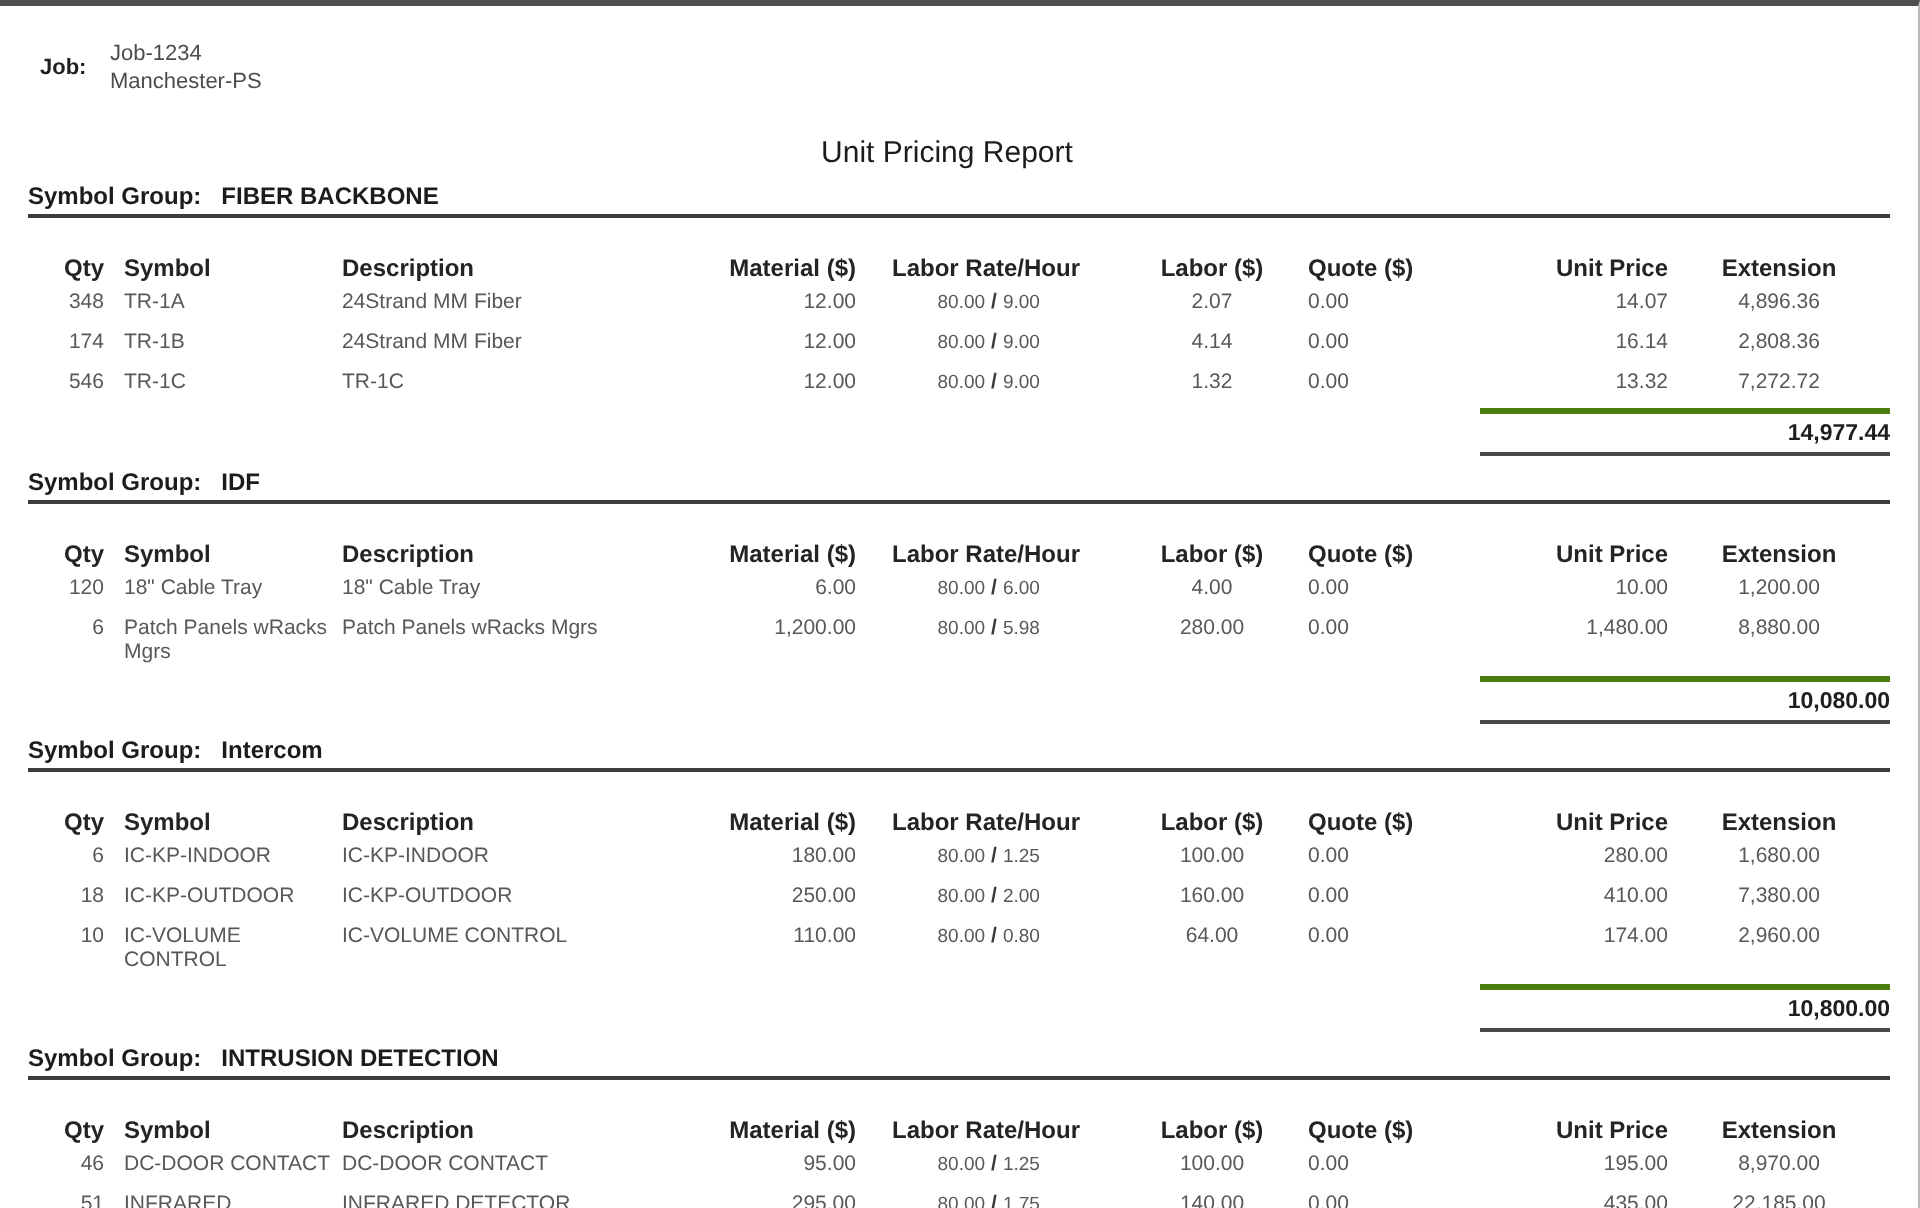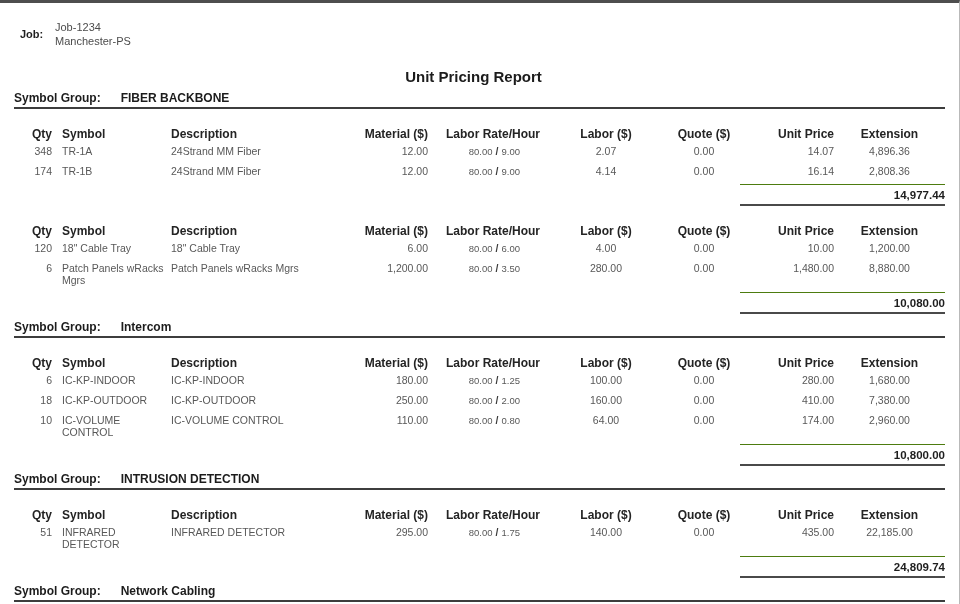--- a/index.html
+++ b/index.html
@@ -8,55 +8,55 @@
     width: 960px; height: 604px; overflow: hidden;
     background: #ffffff;
     border-top: 3px solid #4e4e4e;
     border-right: 1px solid #b9b9b9;
     font-family: "Liberation Sans", sans-serif;
   }
   .job-block { display: flex; margin: 17px 0 0 20px; font-size: 11px; align-items: center; }
   .job-label { font-weight: bold; color: #1f1f1f; width: 35px; line-height: 14px; }
   .job-values { color: #4c4c4c; line-height: 14px; }
   .report-title {
-    text-align: center; font-size: 15px; font-weight: bold;
+    text-align: center; font-size: 15px; font-weight: normal;
     color: #1c1c1c; margin: 20px 12px 2px 0;
   }
   #groups { margin-left: 14px; width: 931px; }
   .group-header {
     margin-top: 6px; padding-bottom: 2px;
     border-bottom: 2px solid #3d3d3d;
     font-size: 12px; font-weight: bold; color: #1c1c1c;
   }
-  .gh-name { margin-left: 20px; }
+  .gh-name { margin-left: 10px; }
   table.pricing-table { border-collapse: collapse; table-layout: fixed; width: 100%; }
   th {
     font-size: 12px; font-weight: bold; color: #242424;
     padding: 19px 0 0 0; line-height: 13px; white-space: nowrap;
   }
   td {
     font-size: 10.5px; color: #585858;
     padding: 4px 0 3px 0; vertical-align: top; line-height: 12px;
   }
   .c-qty      { width: 44px;  text-align: right;  padding-right: 6px; }
   .c-symbol   { width: 108px; text-align: left;   padding-left: 4px; margin-left: 16px; }
   .c-desc     { width: 188px; text-align: left;   padding-left: 5px; }
   .c-material { width: 74px;  text-align: right; }
   .c-rate     { width: 130px; text-align: center; }
   .c-labor    { width: 96px;  text-align: center; }
-  .c-quote    { width: 100px; text-align: center; }
+  .c-quote    { width: 100px; text-align: left; }
   .c-unit     { width: 80px;  text-align: right; }
   .c-ext      { text-align: center; }
   td.c-rate .rate-val   { display: inline-block; width: 38px; text-align: right; font-size: 9.5px; }
   td.c-rate .rate-slash { font-weight: bold; font-size: 10.5px; margin: 0 3px; color: #3a3a3a; }
   td.c-rate .rate-hours { display: inline-block; width: 30px; text-align: left; font-size: 9.5px; }
   .total-wrap { display: flex; justify-content: flex-end; margin-top: 3px; }
   .total-box {
     width: 205px; text-align: right;
-    border-top: 1px solid #4d7c0f; border-bottom: 2px solid #4a4a4a;
+    border-top: 3px solid #4d7c0f; border-bottom: 2px solid #4a4a4a;
     font-weight: bold; font-size: 11.5px; color: #1e1e1e;
     padding: 4px 0 3px 0;
   }
 </style>
 </head>
 <body>
 
 <div class="page">
   <div class="job-block">
     <span class="job-label">Job:</span>
@@ -109,28 +109,44 @@
     <td class="c-material">12.00</td>
     <td class="c-rate">
       <span class="rate-val">80.00</span><span class="rate-slash">/</span><span class="rate-hours">9.00</span>
     </td>
     <td class="c-labor">4.14</td>
     <td class="c-quote">0.00</td>
     <td class="c-unit">16.14</td>
     <td class="c-ext">2,808.36</td>
   </tr>
 
+  <tr>
+    <td class="c-qty">546</td>
+    <td class="c-symbol">TR-1C</td>
+    <td class="c-desc">TR-1C</td>
+    <td class="c-material">12.00</td>
+    <td class="c-rate">
+      <span class="rate-val">80.00</span><span class="rate-slash">/</span><span class="rate-hours">9.00</span>
+    </td>
+    <td class="c-labor">1.32</td>
+    <td class="c-quote">0.00</td>
+    <td class="c-unit">13.32</td>
+    <td class="c-ext">7,272.72</td>
+  </tr>
 </tbody>
     </table>
     <div class="total-wrap">
       <div class="total-box">14,977.44</div>
     </div>
   </section>
 
   <section class="group">
+    <div class="group-header">
+      <span class="gh-label">Symbol Group:</span><span class="gh-name">IDF</span>
+    </div>
     <table class="pricing-table">
       <thead>
         <tr>
           <th class="c-qty">Qty</th>
           <th class="c-symbol">Symbol</th>
           <th class="c-desc">Description</th>
           <th class="c-material">Material ($)</th>
           <th class="c-rate">Labor Rate/Hour</th>
           <th class="c-labor">Labor ($)</th>
           <th class="c-quote">Quote ($)</th>
@@ -152,21 +168,21 @@
     <td class="c-unit">10.00</td>
     <td class="c-ext">1,200.00</td>
   </tr>
 
   <tr>
     <td class="c-qty">6</td>
     <td class="c-symbol">Patch Panels wRacks Mgrs</td>
     <td class="c-desc">Patch Panels wRacks Mgrs</td>
     <td class="c-material">1,200.00</td>
     <td class="c-rate">
-      <span class="rate-val">80.00</span><span class="rate-slash">/</span><span class="rate-hours">3.50</span>
+      <span class="rate-val">80.00</span><span class="rate-slash">/</span><span class="rate-hours">5.98</span>
     </td>
     <td class="c-labor">280.00</td>
     <td class="c-quote">0.00</td>
     <td class="c-unit">1,480.00</td>
     <td class="c-ext">8,880.00</td>
   </tr>
 </tbody>
     </table>
     <div class="total-wrap">
       <div class="total-box">10,080.00</div>
@@ -252,20 +268,33 @@
           <th class="c-desc">Description</th>
           <th class="c-material">Material ($)</th>
           <th class="c-rate">Labor Rate/Hour</th>
           <th class="c-labor">Labor ($)</th>
           <th class="c-quote">Quote ($)</th>
           <th class="c-unit">Unit Price</th>
           <th class="c-ext">Extension</th>
         </tr>
       </thead>
       <tbody>
+  <tr>
+    <td class="c-qty">46</td>
+    <td class="c-symbol">DC-DOOR CONTACT</td>
+    <td class="c-desc">DC-DOOR CONTACT</td>
+    <td class="c-material">95.00</td>
+    <td class="c-rate">
+      <span class="rate-val">80.00</span><span class="rate-slash">/</span><span class="rate-hours">1.25</span>
+    </td>
+    <td class="c-labor">100.00</td>
+    <td class="c-quote">0.00</td>
+    <td class="c-unit">195.00</td>
+    <td class="c-ext">8,970.00</td>
+  </tr>
 
   <tr>
     <td class="c-qty">51</td>
     <td class="c-symbol">INFRARED DETECTOR</td>
     <td class="c-desc">INFRARED DETECTOR</td>
     <td class="c-material">295.00</td>
     <td class="c-rate">
       <span class="rate-val">80.00</span><span class="rate-slash">/</span><span class="rate-hours">1.75</span>
     </td>
     <td class="c-labor">140.00</td>

